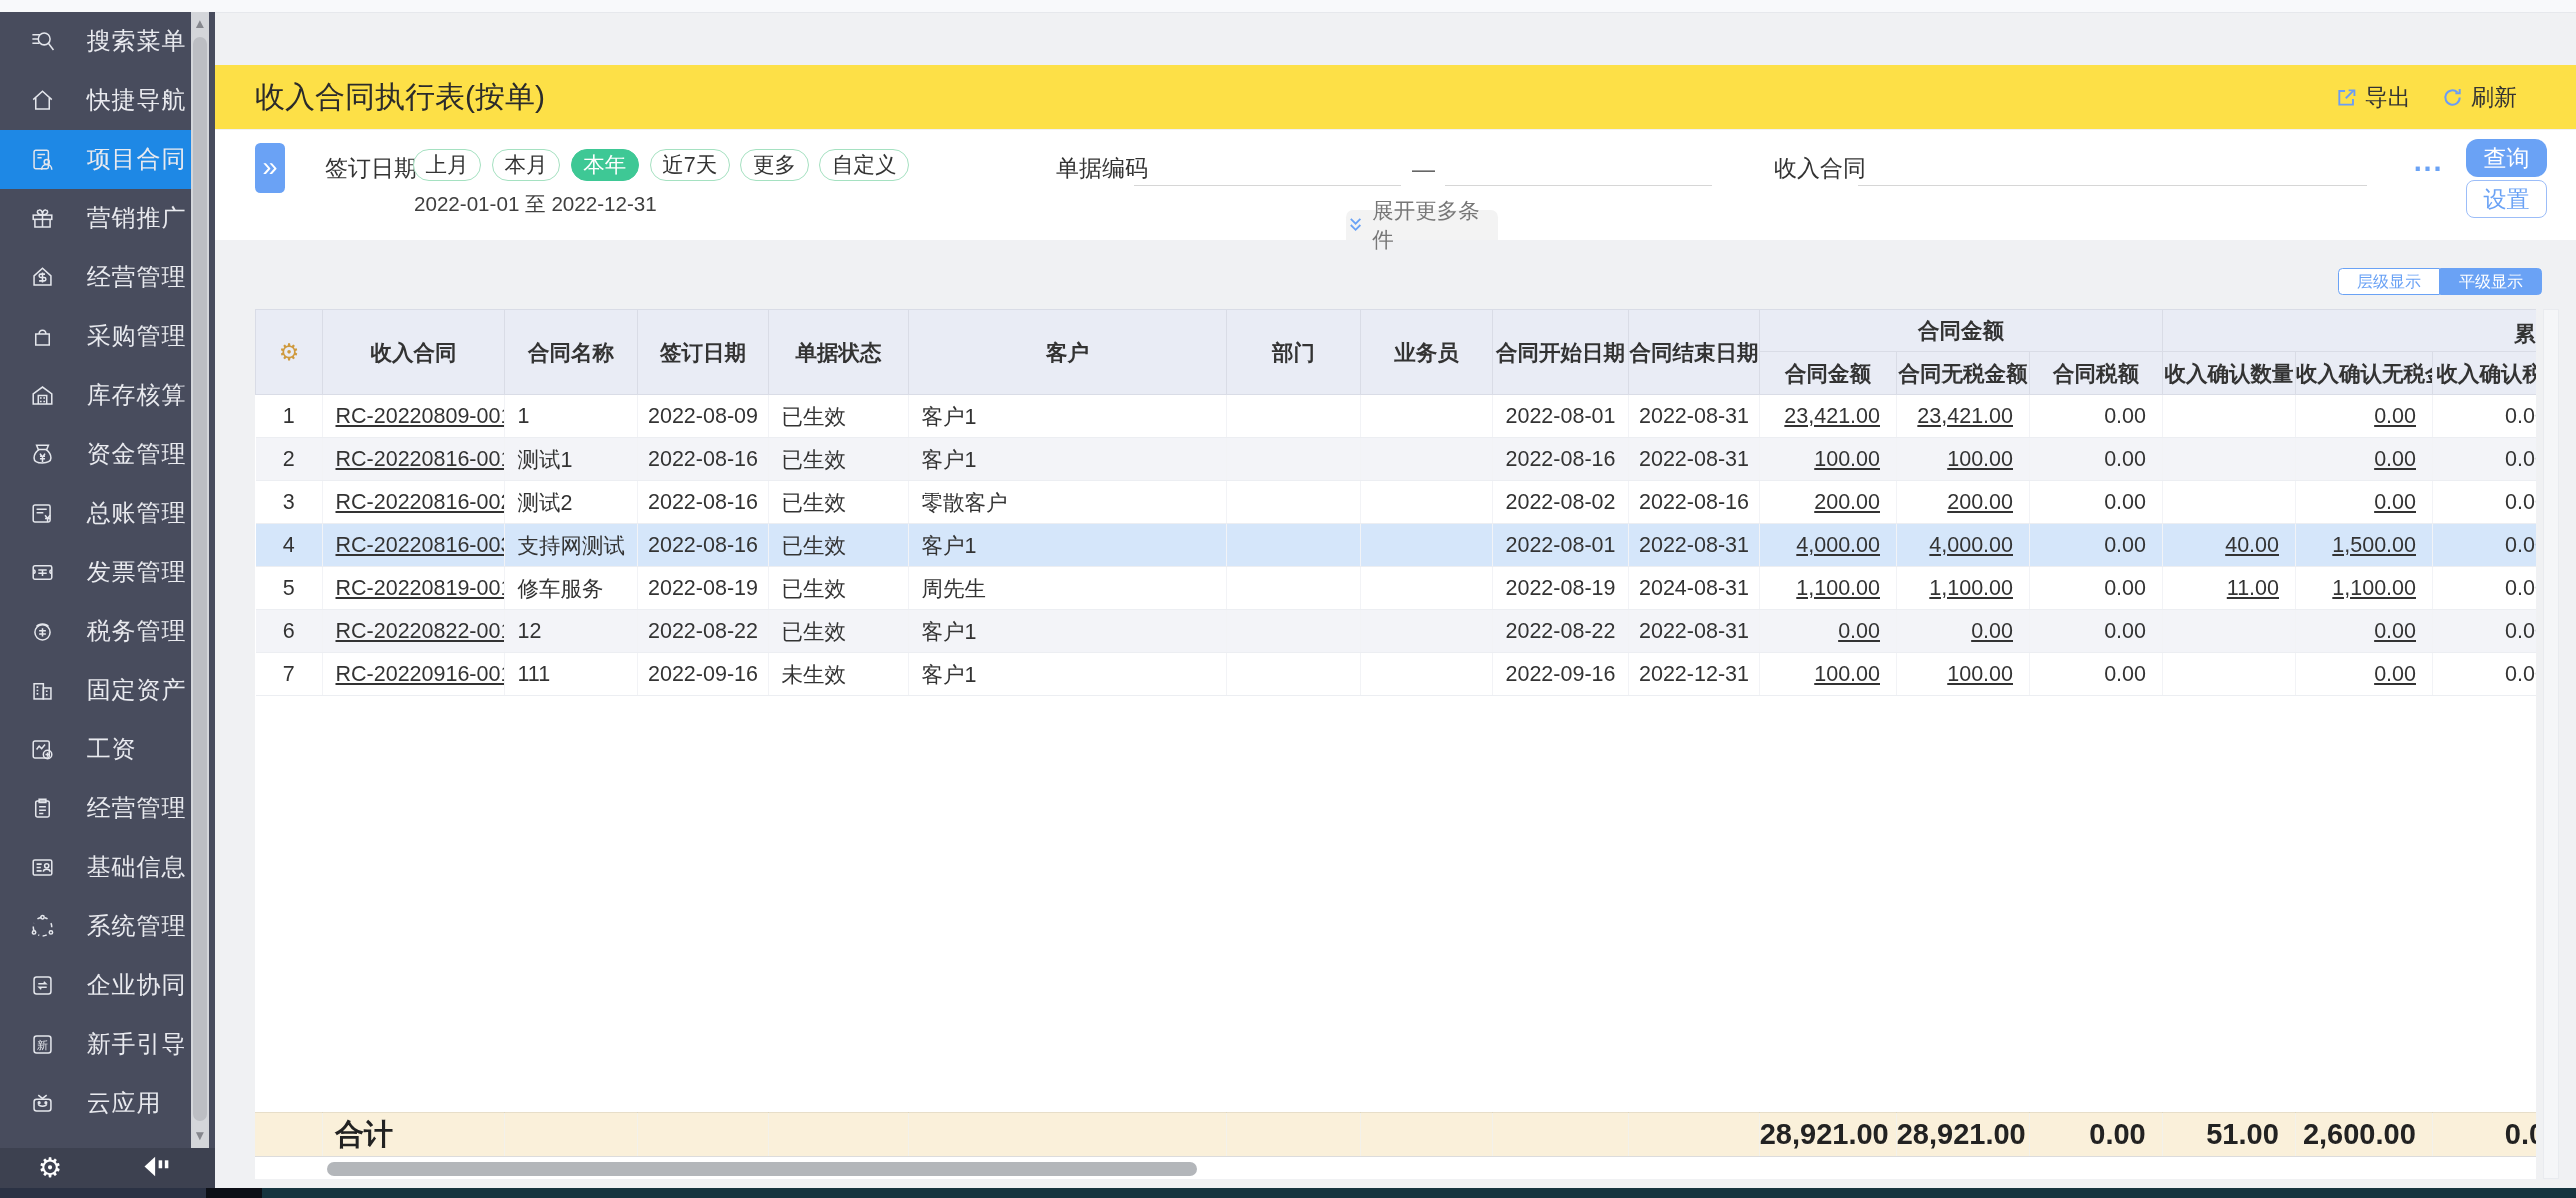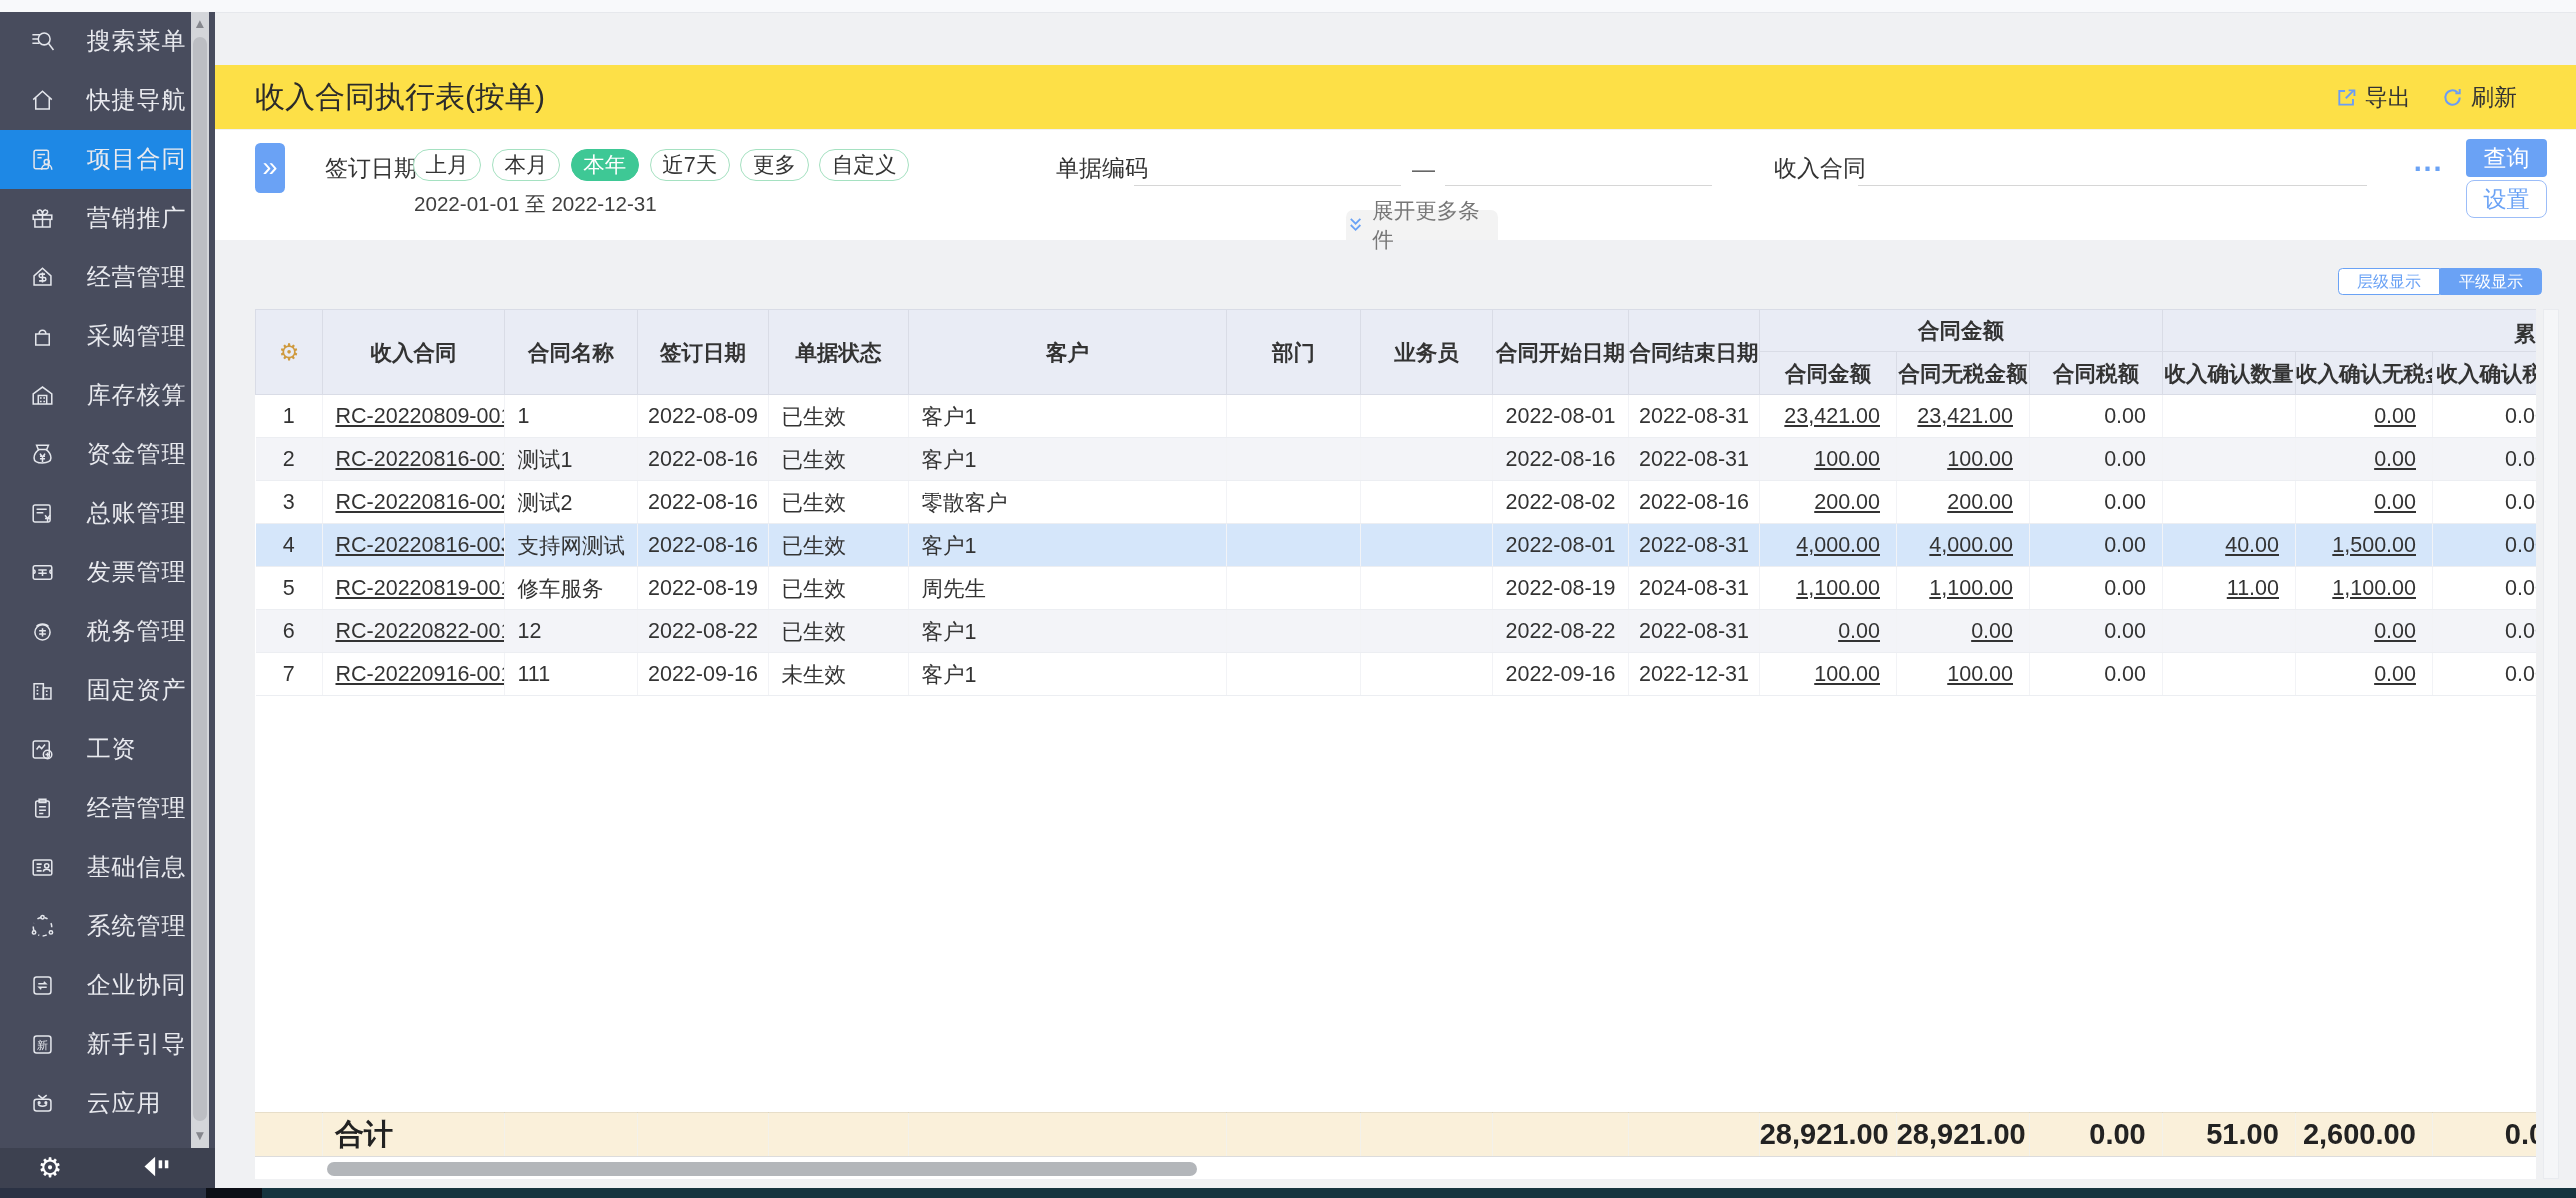--- a/index.html
+++ b/index.html
@@ -52,21 +52,21 @@
   .pill{height:32px;line-height:30px;padding:0 11.6px;border:1.8px solid #a5e1c1;border-radius:18px;font-size:21.5px;color:#333;
     background:#fff;cursor:pointer;box-sizing:border-box;}
   .pill.active{background:var(--green);border-color:var(--green);color:#fff;}
   #date-range{position:absolute;left:199px;top:60px;font-size:20.6px;color:#3f3f3f;}
   .u-input{position:absolute;top:22.4px;height:34px;border:none;border-bottom:1.8px solid #d6d6d6;background:transparent;
     font-size:21.5px;color:#333;outline:none;box-sizing:border-box;}
   #dash-sep{position:absolute;left:1195px;top:22.4px;width:27px;height:34px;line-height:34px;text-align:center;font-size:23px;color:#666;}
   #more-dots{position:absolute;left:2191px;top:16px;width:45px;height:39px;line-height:30px;text-align:center;
     color:var(--blue);font-size:29px;font-weight:bold;letter-spacing:1.8px;cursor:pointer;}
   #btn-query{position:absolute;left:2251px;top:9px;width:81px;height:38px;background:var(--blue);color:#fff;border:none;
-    border-radius:4px;font-size:23px;cursor:pointer;font-family:inherit;}
+    border-radius:12px;font-size:23px;cursor:pointer;font-family:inherit;}
   #btn-settings{position:absolute;left:2251px;top:50px;width:81px;height:38px;background:#fff;color:var(--blue);
     border:1.8px solid #9cbdf8;border-radius:8px;font-size:23px;cursor:pointer;box-sizing:border-box;font-family:inherit;}
   #expand-more{position:absolute;left:1131px;top:80px;width:152px;height:30px;background:#f3f3f3;border-radius:7.2px 7.2px 0 0;
     display:flex;align-items:center;justify-content:center;gap:7.2px;font-size:21.5px;color:#777;cursor:pointer;}
   #expand-more svg{width:19.7px;height:18px;}
 
   
   #view-toggle{left:2338px;top:268px;width:204px;height:27px;display:flex;cursor:pointer;}
   .tg{flex:1;height:27px;line-height:25px;text-align:center;font-size:16px;box-sizing:border-box;}
   #tg-h{background:#fff;color:var(--blue);border:0.9px solid var(--blue);border-radius:4.5px 0 0 4.5px;}

